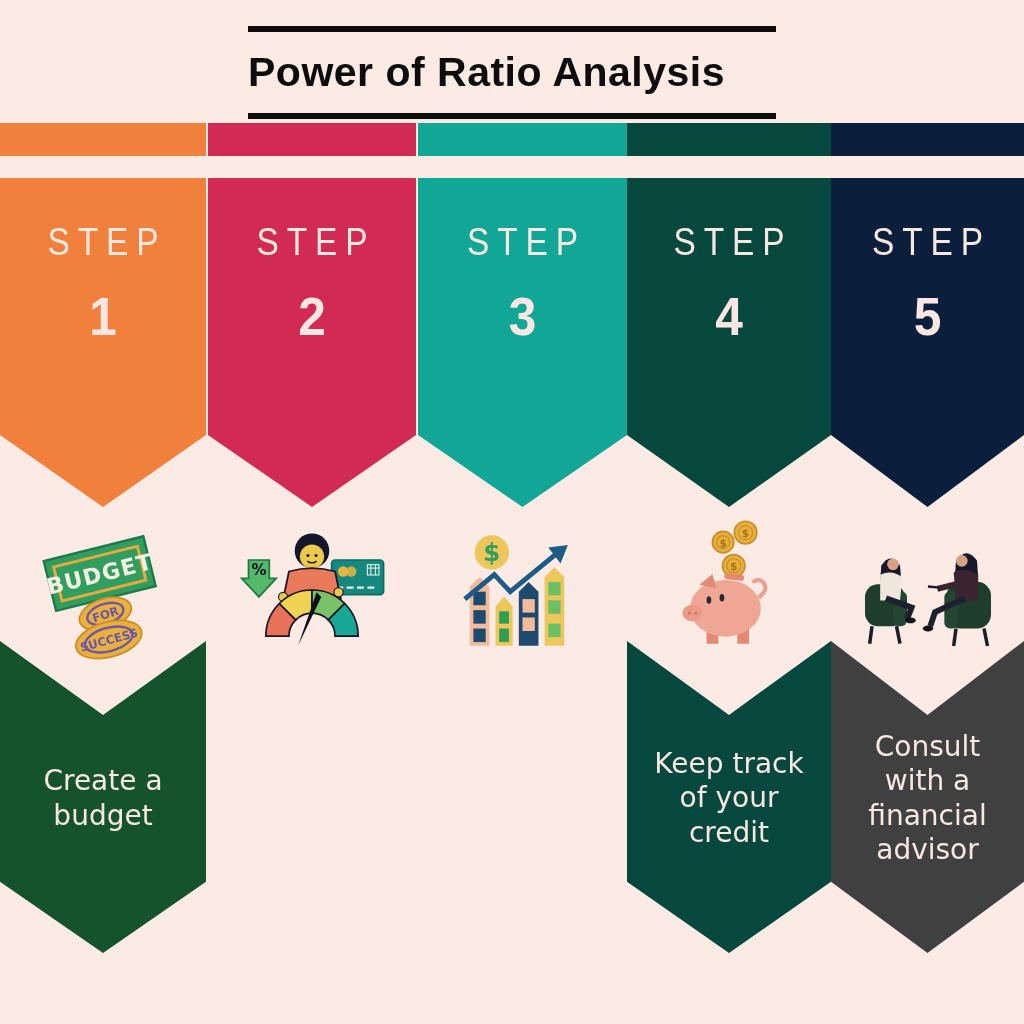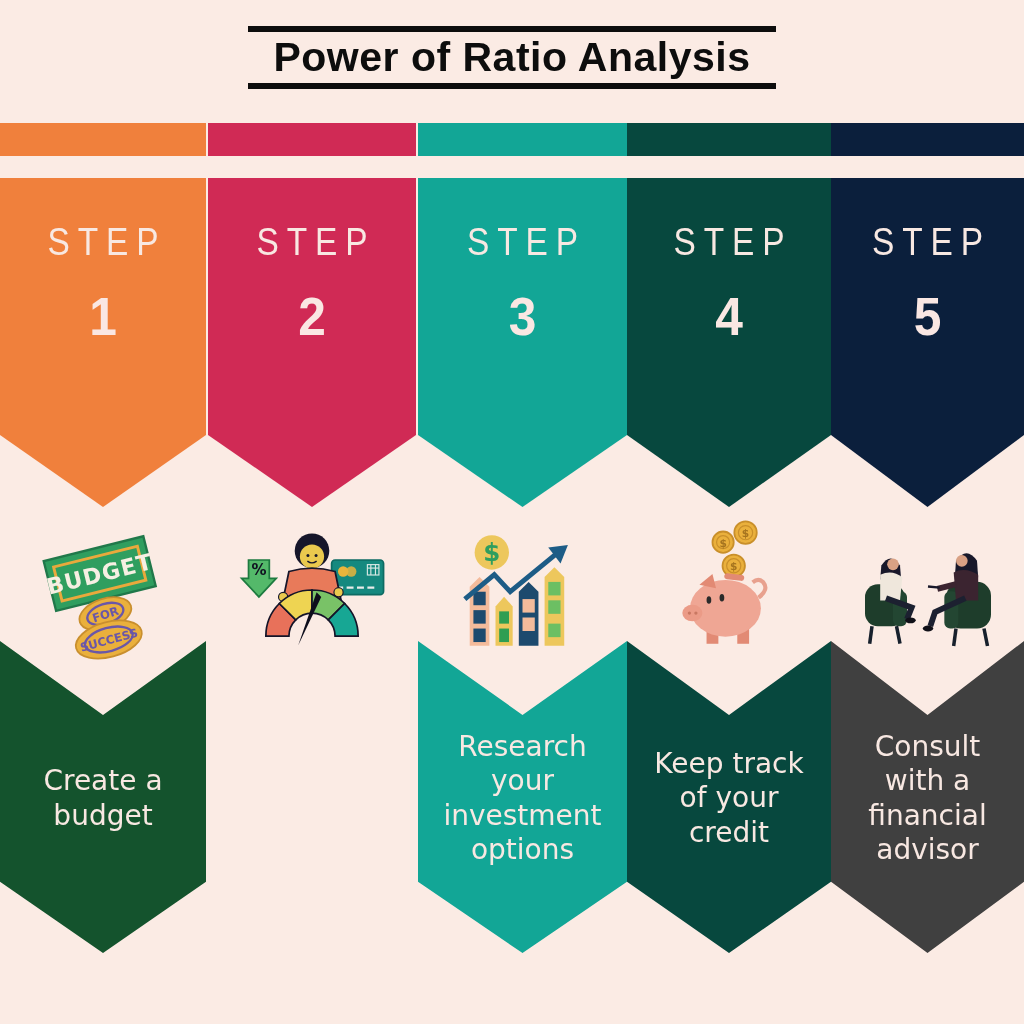--- a/index.html
+++ b/index.html
@@ -12,21 +12,21 @@
     position:relative;width:1024px;height:1024px;
     background:#fbebe4;overflow:hidden;
   }
   
   .title-block{
     position:absolute;top:26px;left:0;width:1024px;
     display:flex;flex-direction:column;align-items:center;
   }
   .title-rule{width:528px;height:6px;background:#0d0d0d;}
   .page-title{
-    margin:3px 0;width:528px;text-align:center;
+    margin:18px 0;width:528px;
     font-family:"Liberation Sans","DejaVu Sans",sans-serif;
     font-size:41px;font-weight:800;color:#0d0d0d;
     letter-spacing:0.5px;line-height:1.1;
   }
   
   .col{position:absolute;top:0;height:1024px;}
   .col-1{left:0;width:206px;}
   .col-2{left:208px;width:208px;}
   .col-3{left:418px;width:209px;}
   .col-4{left:627px;width:204px;}
@@ -168,23 +168,20 @@
         <rect x="55" y="77" width="10" height="11" fill="#f4bb9b"></rect>
         <polygon points="73,44 81,36 89,44 89,100 73,100" fill="#edc75c"></polygon>
         <rect x="76" y="48" width="10" height="11" fill="#6cbf63"></rect>
         <rect x="76" y="63" width="10" height="11" fill="#6cbf63"></rect>
         <rect x="76" y="82" width="10" height="11" fill="#6cbf63"></rect>
 
         <path d="M8 62 L32 42 L45 56 L84 24" stroke="#1d5c86" stroke-width="4" fill="none"></path>
         <polygon points="92,18 76,20 86,33" fill="#1d5c86"></polygon>
       </svg>
     </div>
-    <div class="ribbon-bottom" style="background-color: rgb(18, 166, 150);">
-      <div class="desc">Research your investment options</div>
-    </div>
   </div>
 
   <div class="col col-4">
     <div class="ribbon-top" style="background-color: rgb(7, 72, 62);">
       <div class="step-word">STEP</div>
       <div class="step-num">4</div>
     </div>
     <div class="icon-wrap">
       <svg width="130" height="140" viewBox="0 0 110 115">
 

